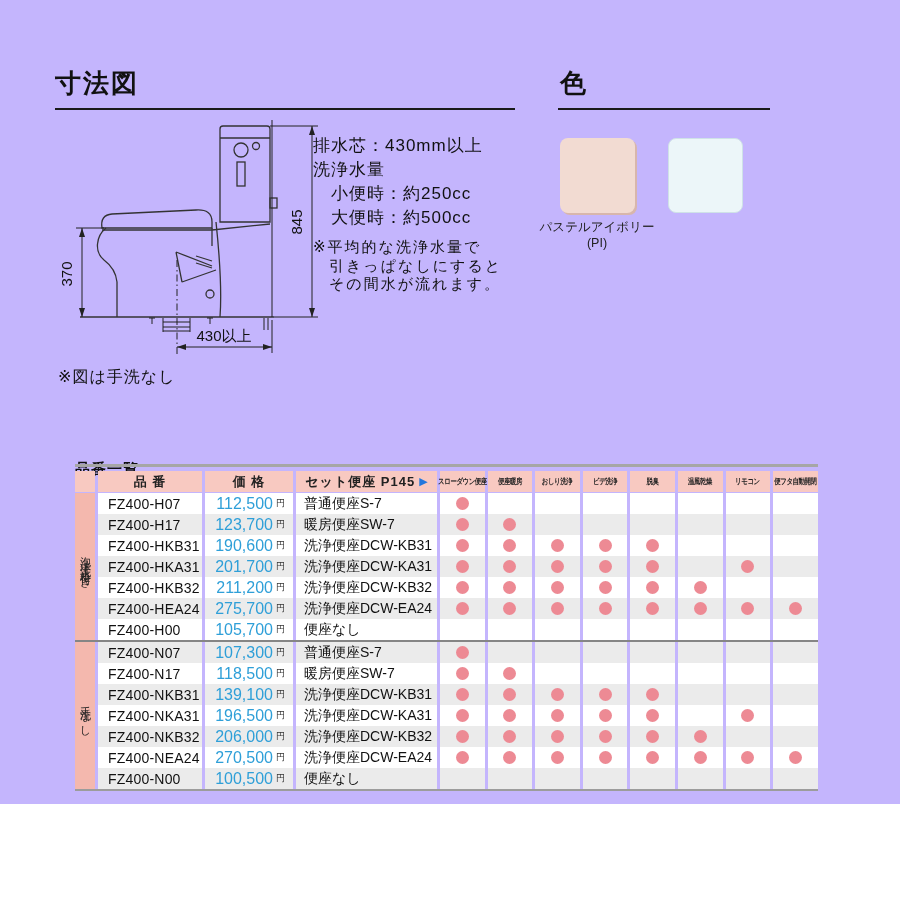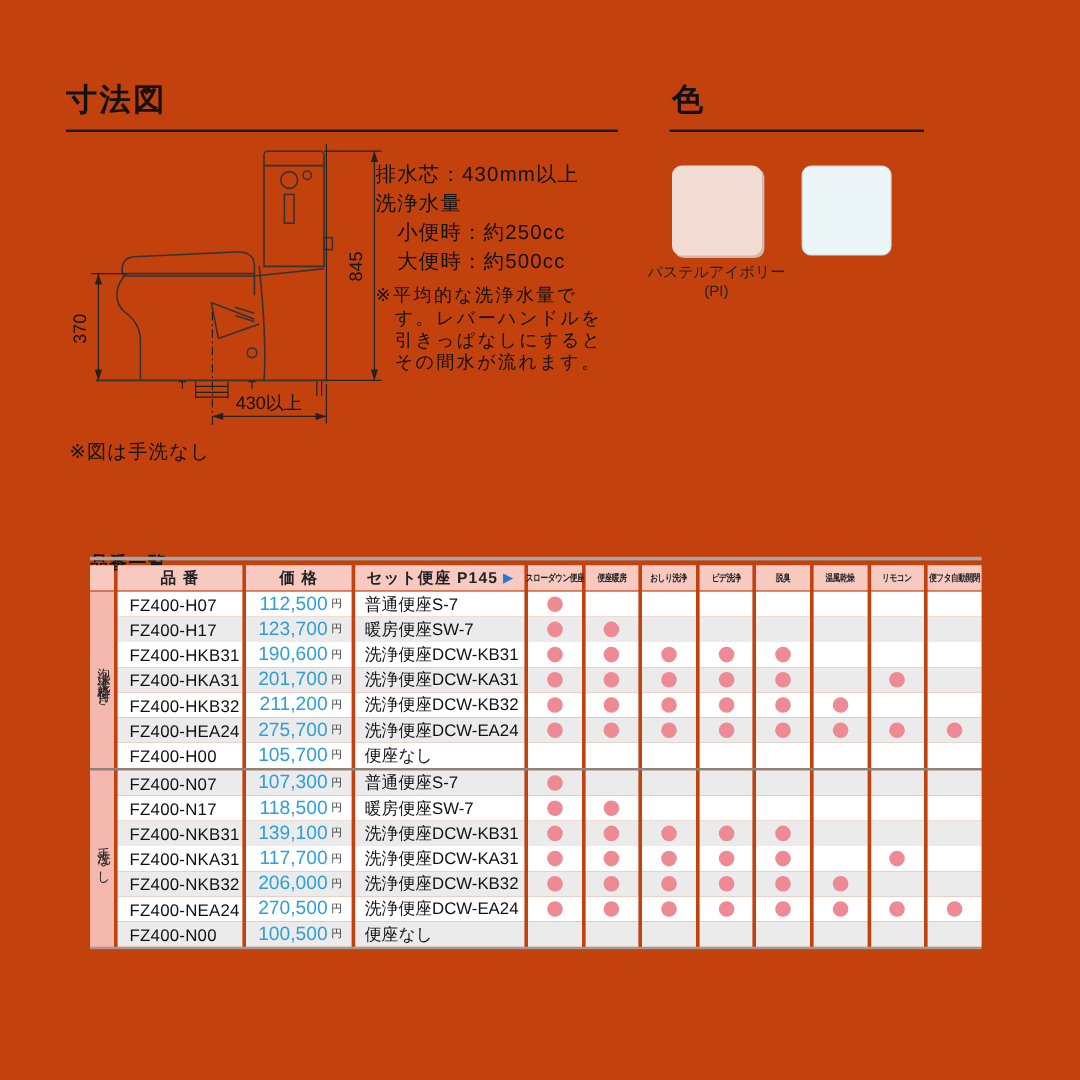--- a/index.html
+++ b/index.html
@@ -2,21 +2,21 @@
 <html style="--header-pink: #f8c9c1; --group-pink: #f4b8ae; --dot-pink: #ed8a94; --row-gray: #ebebeb; --price-blue: #2e9fd8; --arrow-blue: #2277dd; --rule-gray: #a6a6a6;"><head>
 <meta charset="utf-8">
 <style>
   :root{
     --header-pink:#f8c9c1; --group-pink:#f4b8ae; --dot-pink:#ed8a94;
     --row-gray:#ebebeb; --price-blue:#2e9fd8; --arrow-blue:#2277dd; --rule-gray:#a6a6a6;
   }
   *{box-sizing:border-box;margin:0;padding:0;}
   html,body{background:#fff;}
   body{font-family:"Liberation Sans","DejaVu Sans",sans-serif;color:#111;}
-  .canvas{position:relative;width:900px;height:900px;background:#c2410c;overflow:hidden;padding-left:36px;}
+  .canvas{position:relative;width:900px;height:804px;background:#c4b5fd;overflow:hidden;padding-left:36px;}
 
   
   .sec-title{position:absolute;font-size:26px;font-weight:bold;color:#111;letter-spacing:2px;}
   .rule{position:absolute;height:2px;background:#1a1a1a;}
 
   
   .diagram{position:absolute;left:56px;top:110px;}
   .diagram path,.diagram line,.diagram rect,.diagram circle{fill:none;stroke:#333;stroke-width:1.3;}
   .diagram .dim{stroke:#222;stroke-width:1;}
   .diagram .arrow{fill:#222;stroke:none;}
@@ -115,21 +115,20 @@
   </svg>
 
   <div class="spec-block">
     <div>排水芯：430mm以上</div>
     <div>洗浄水量</div>
     <div class="ind">小便時：約250cc</div>
     <div class="ind">大便時：約500cc</div>
   </div>
   <div class="note-block">
     <div>※平均的な洗浄水量で</div>
-    <div class="ind">す。レバーハンドルを</div>
     <div class="ind">引きっぱなしにすると</div>
     <div class="ind">その間水が流れます。</div>
   </div>
   <div class="fig-note">※図は手洗なし</div>
 
   <div class="sec-title" style="left:560px;top:66px;">色</div>
   <div class="rule" style="left:558px;top:108px;width:212px;"></div>
   <div class="swatch pi" style="left: 560px; top: 138px; background: rgb(242, 219, 210);"></div>
   <div class="swatch puw" style="left: 668px; top: 138px; background: rgb(236, 246, 249);"></div>
   <div class="swatch-label" style="left:536px;top:219px;">
@@ -425,21 +424,21 @@
                 <span class="dot"></span>
               </div>
               <div class="cell fcell"></div>
               <div class="cell fcell"></div>
               <div class="cell fcell"></div>
             </div>
 
   <div class="trow">
     <div class="cell part">FZ400-NKA31</div>
     <div class="cell price">
-                <span class="pval">117,700</span>
+                <span class="pval">196,500</span>
                 <span class="yen">円</span>
               </div>
     <div class="cell seat">洗浄便座DCW-KA31</div>
   <div class="cell fcell">
                 <span class="dot"></span>
               </div>
               <div class="cell fcell">
                 <span class="dot"></span>
               </div>
               <div class="cell fcell">

